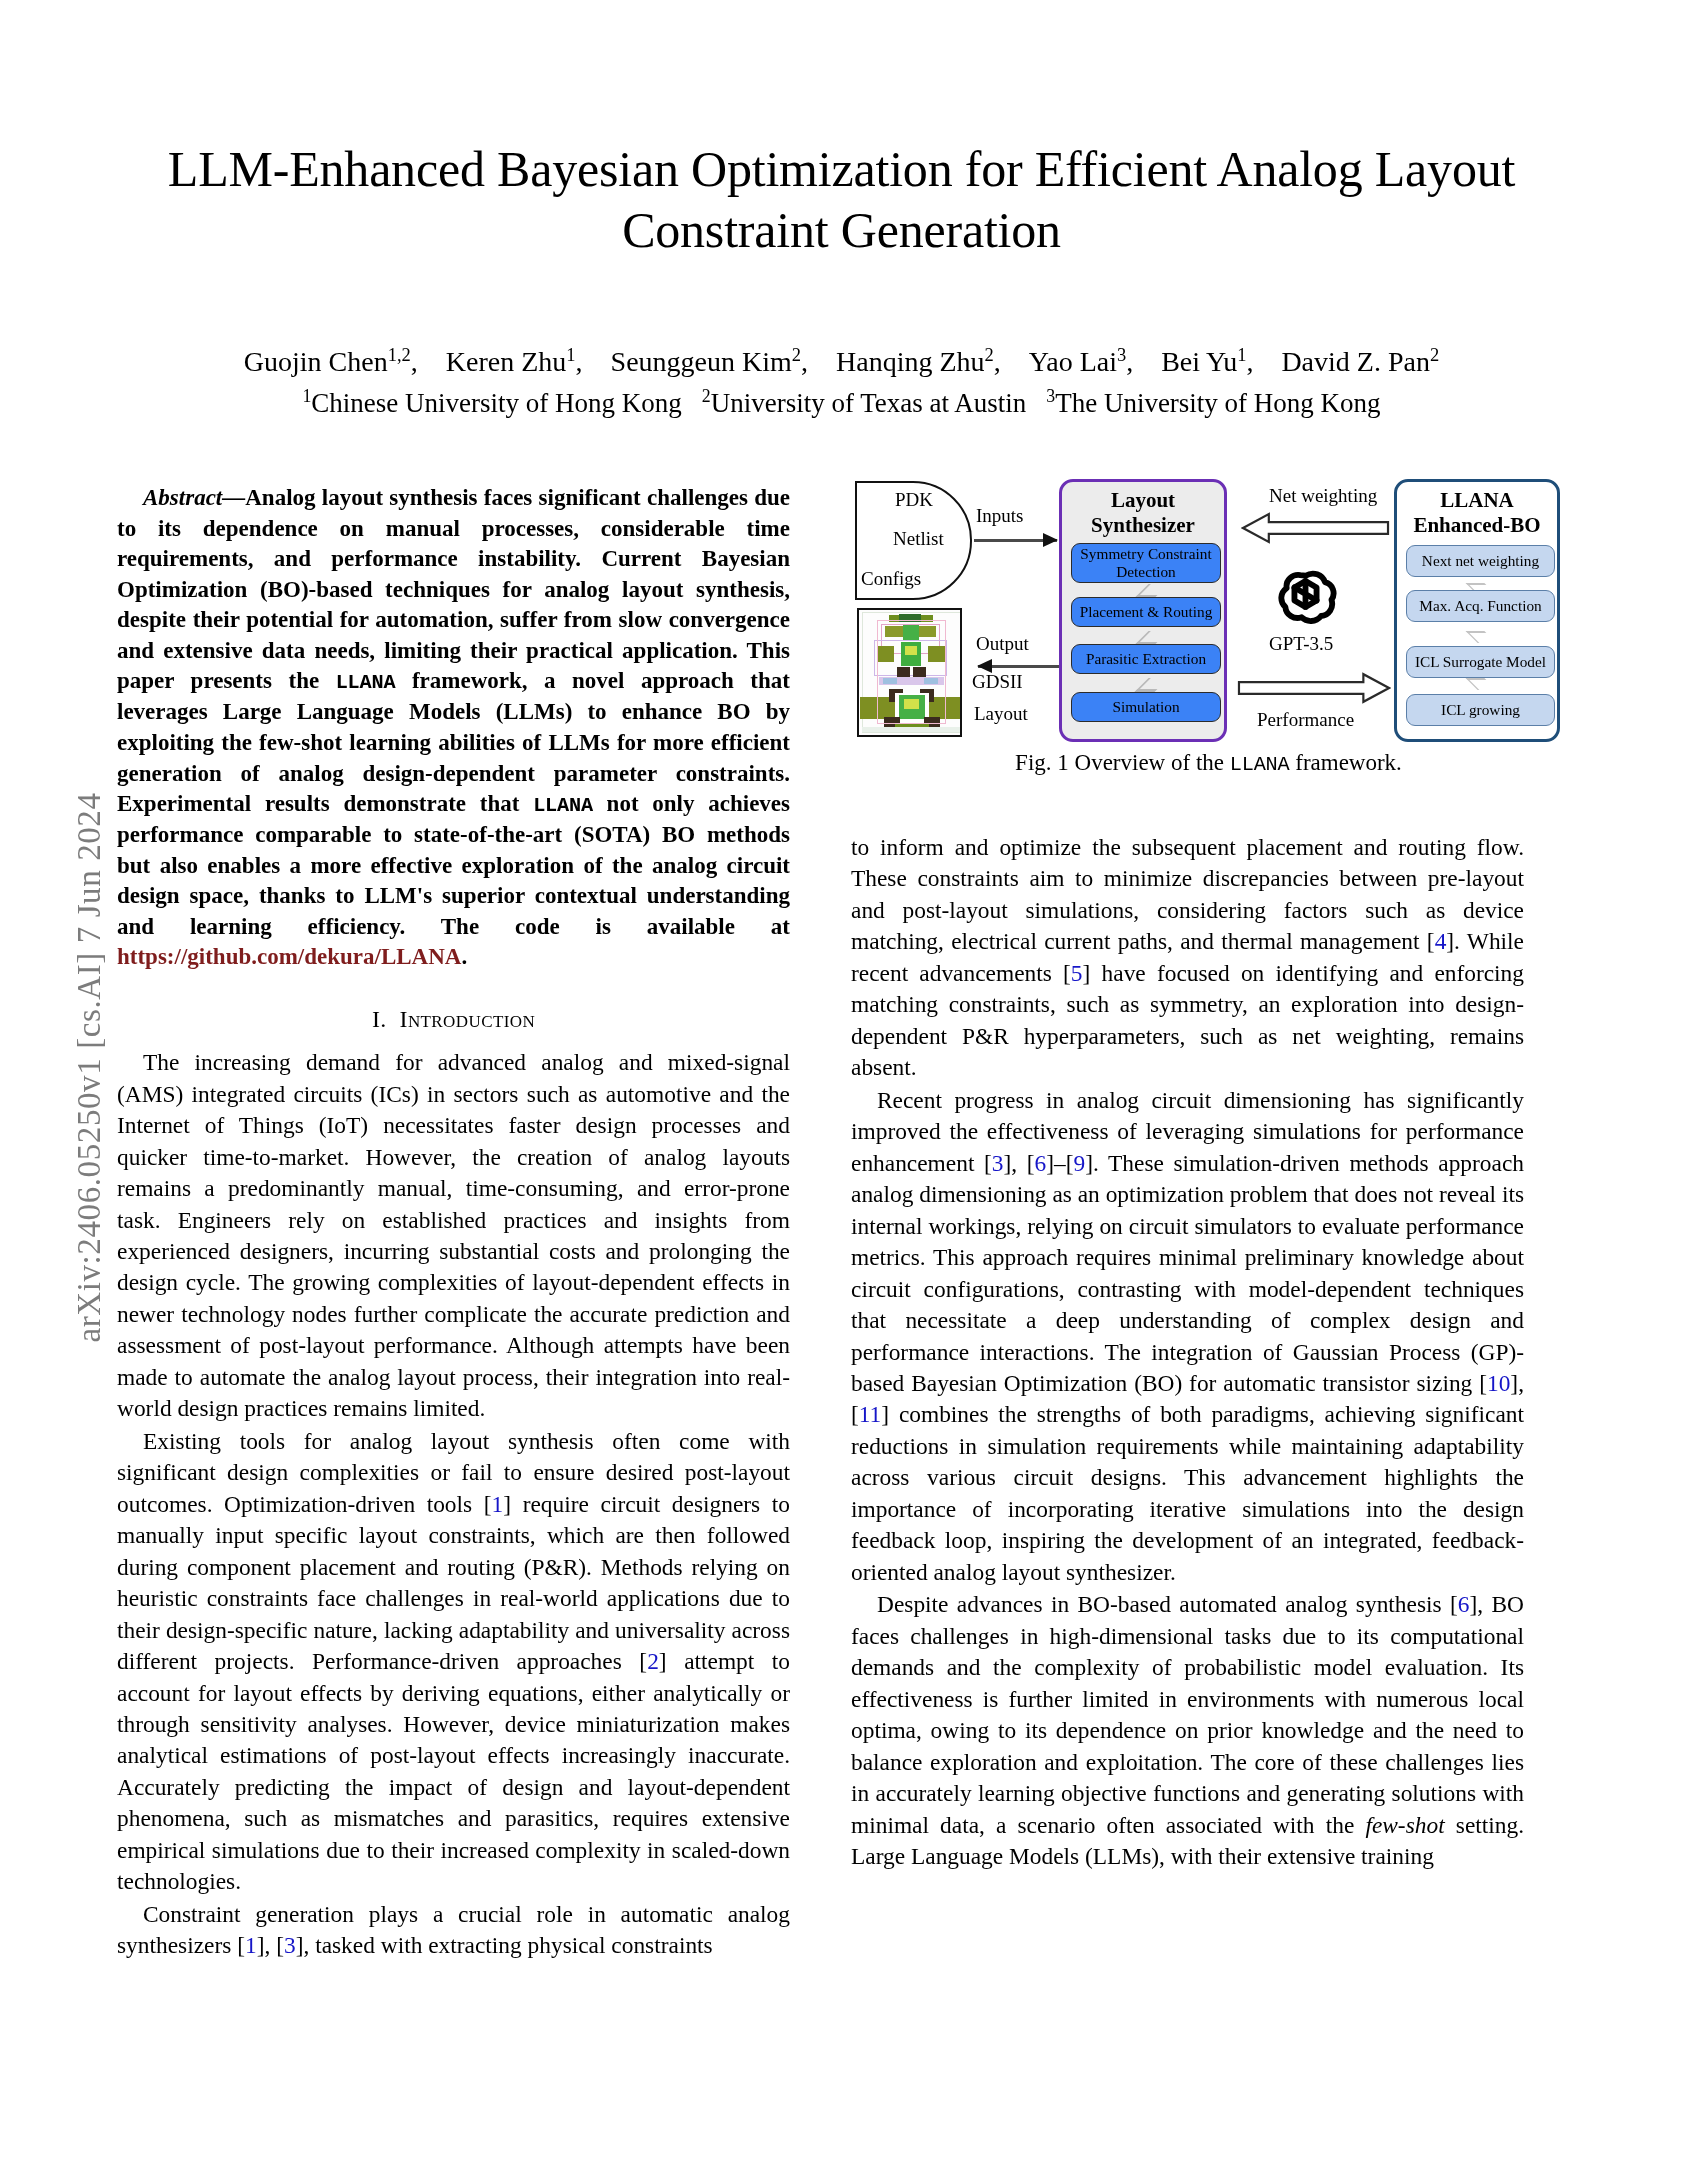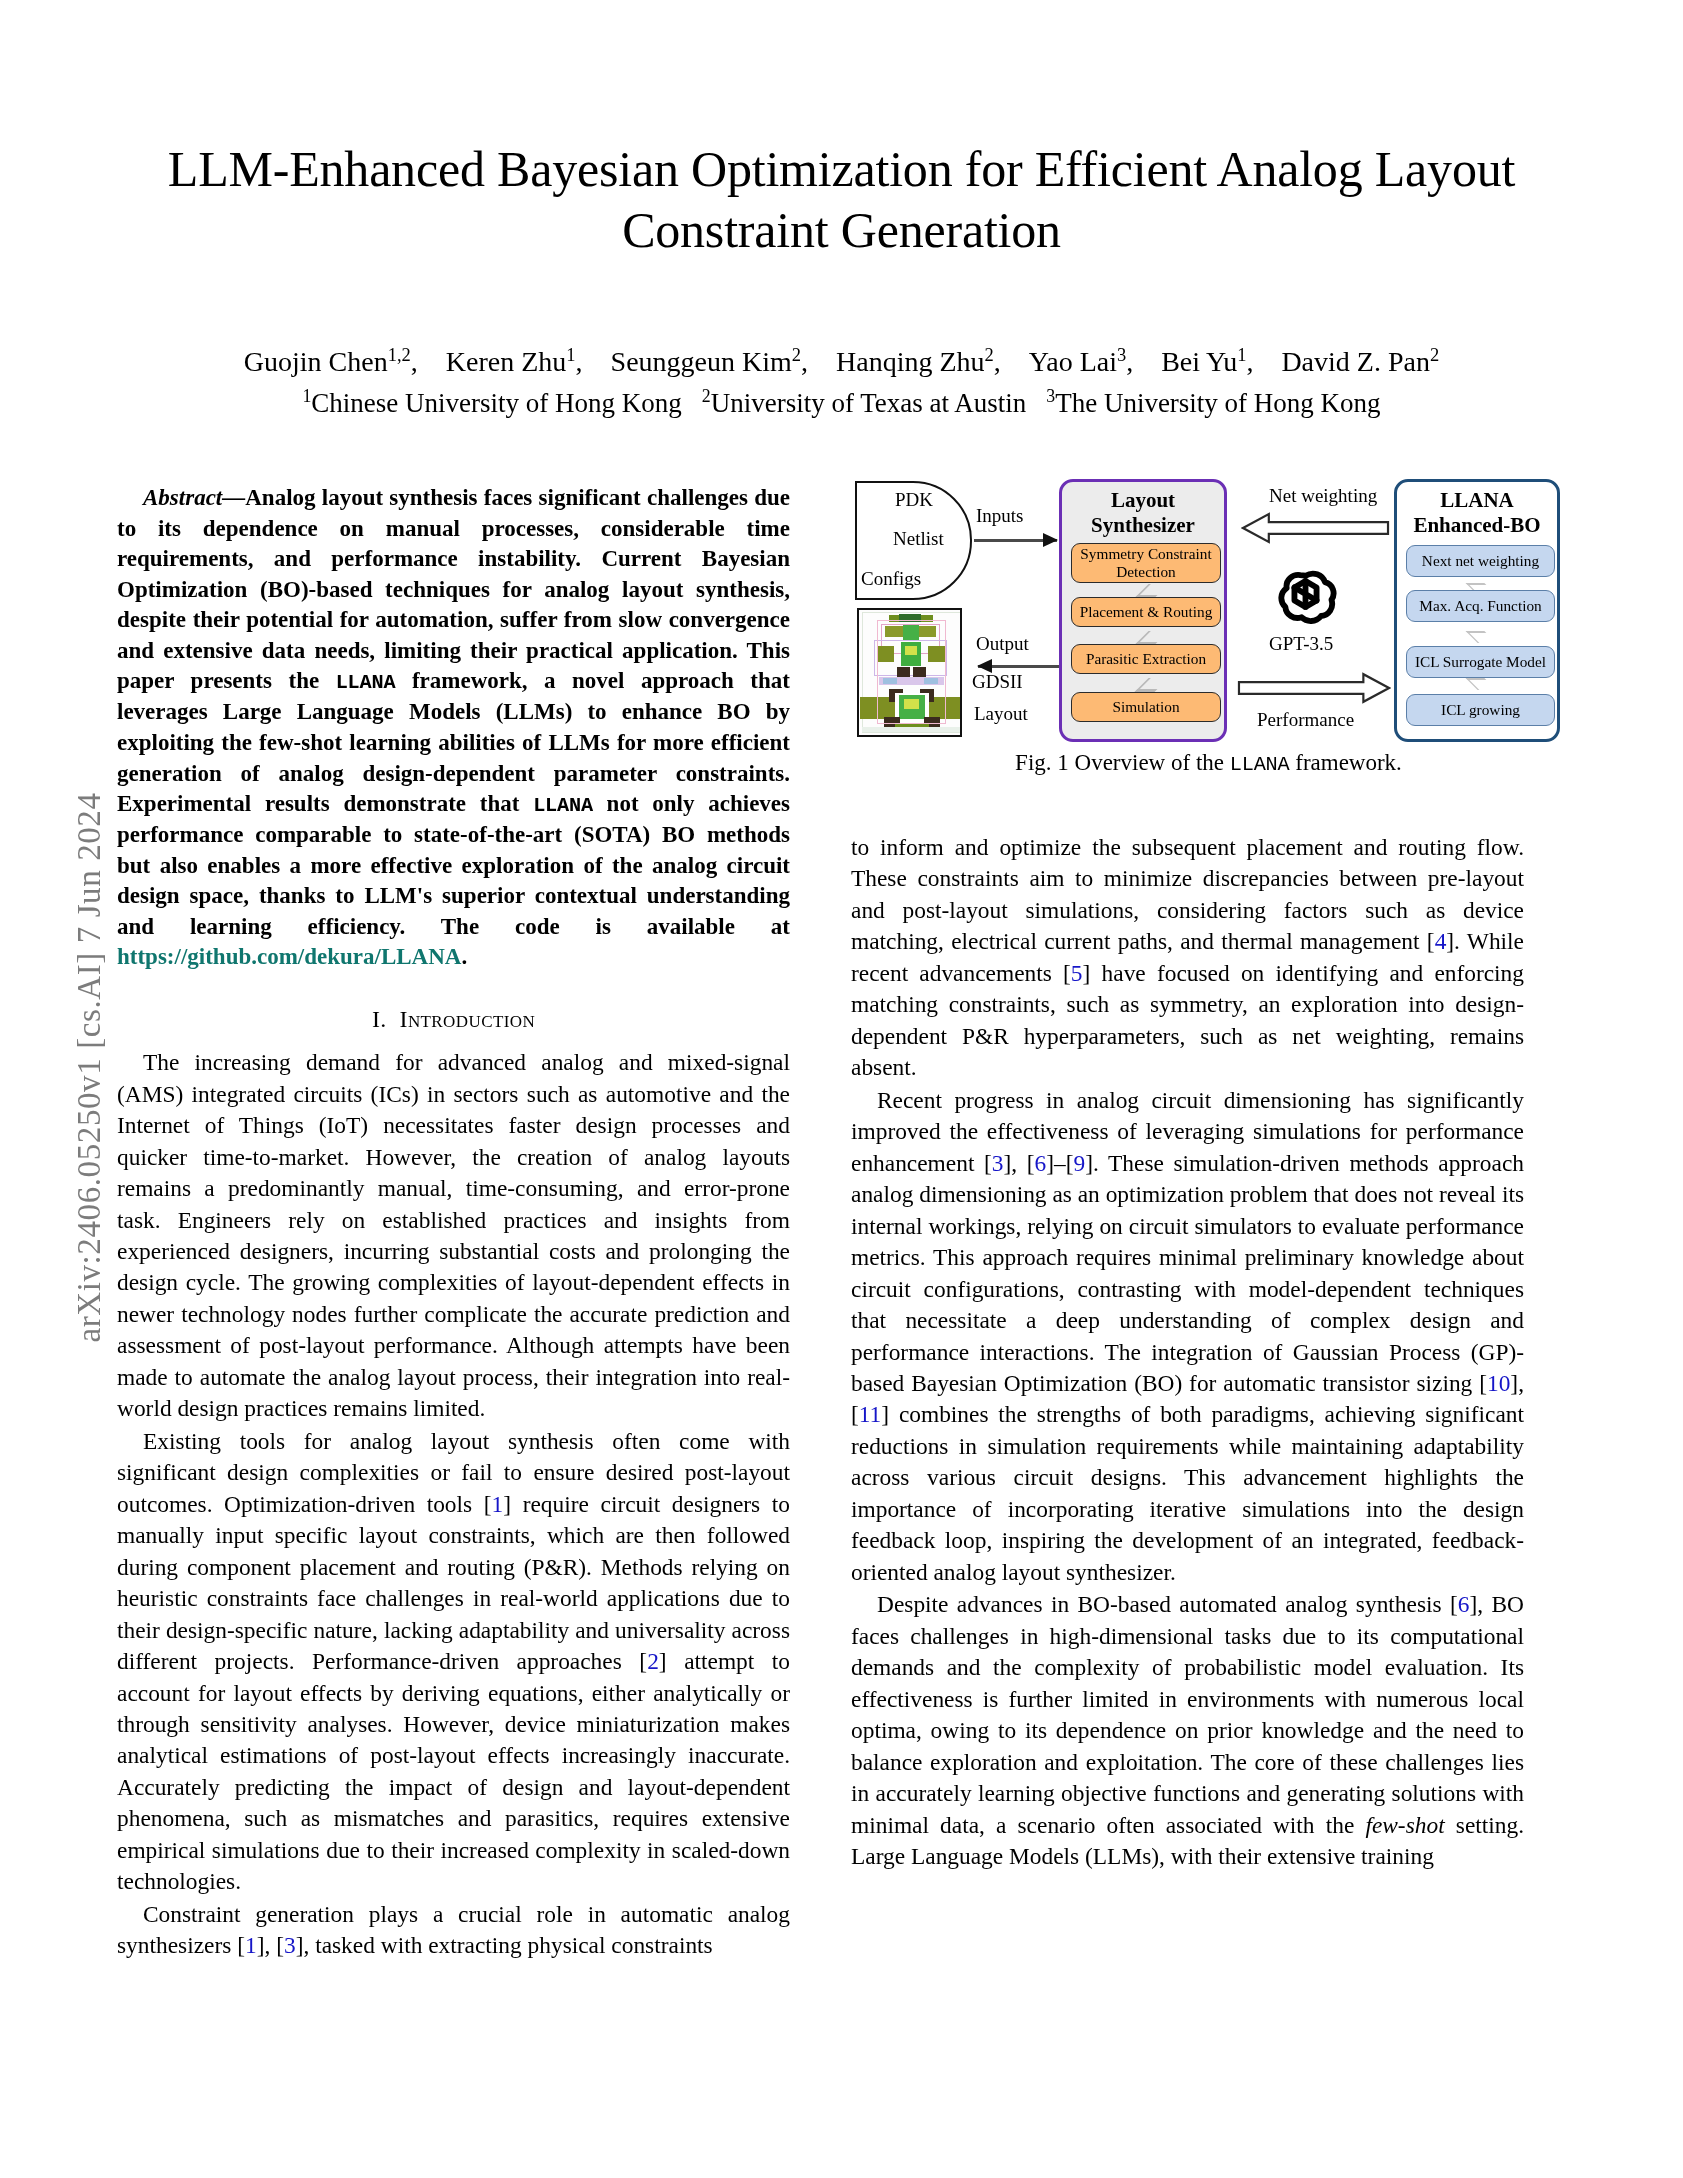--- a/index.html
+++ b/index.html
@@ -106,21 +106,21 @@
   #abstract .abs-lead {
     font-weight: bold;
     font-style: italic;
   }
   .tt {
     font-family: "Liberation Mono", "DejaVu Sans Mono", monospace;
     font-size: 0.88em;
     letter-spacing: -0.2px;
   }
   .url {
-    color: #0f766e;
+    color: #7f1d1d;
     font-weight: bold;
   }
   .cite { color: #1616c8; }
   .it { font-style: italic; }
 
   #sec-intro {
     text-align: center;
     font-size: 24px;
     margin: 30px 0 12px 0;
     font-variant: small-caps;
@@ -213,21 +213,21 @@
     width: 100%;
     text-align: center;
     font-weight: bold;
     font-size: 21px;
     line-height: 1.2;
   }
   .sbox {
     position: absolute;
     left: 9px;
     width: 150px;
-    background: #fdba74;
+    background: #3b82f6;
     border: 1.8px solid #2b2b2b;
     border-radius: 9px;
     box-sizing: border-box;
     font-size: 15.3px;
     text-align: center;
     line-height: 1.18;
     display: flex;
     align-items: center;
     justify-content: center;
     padding: 1px 2px;

